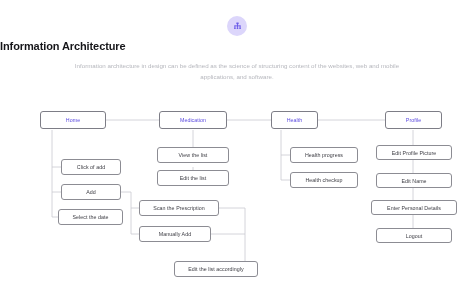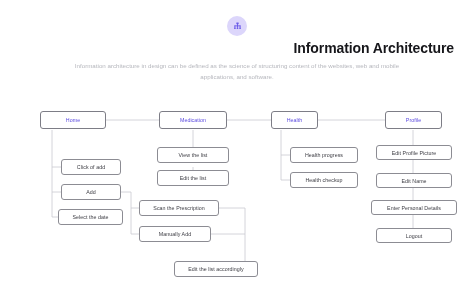--- a/index.html
+++ b/index.html
@@ -42,22 +42,22 @@
     align-items: center;
     justify-content: center;
   }
   .badge svg { display: block; }
 
   .page-title {
     position: absolute;
     left: 0;
     top: 40px;
     width: 454px;
-    text-align: right;
-    font-size: 14px;
+    text-align: left;
+    font-size: 11px;
     font-weight: bold;
     color: #16161a;
     letter-spacing: -0.1px;
   }
   .page-desc {
     position: absolute;
     left: 57px;
     top: 61px;
     width: 360px;
     text-align: center;

